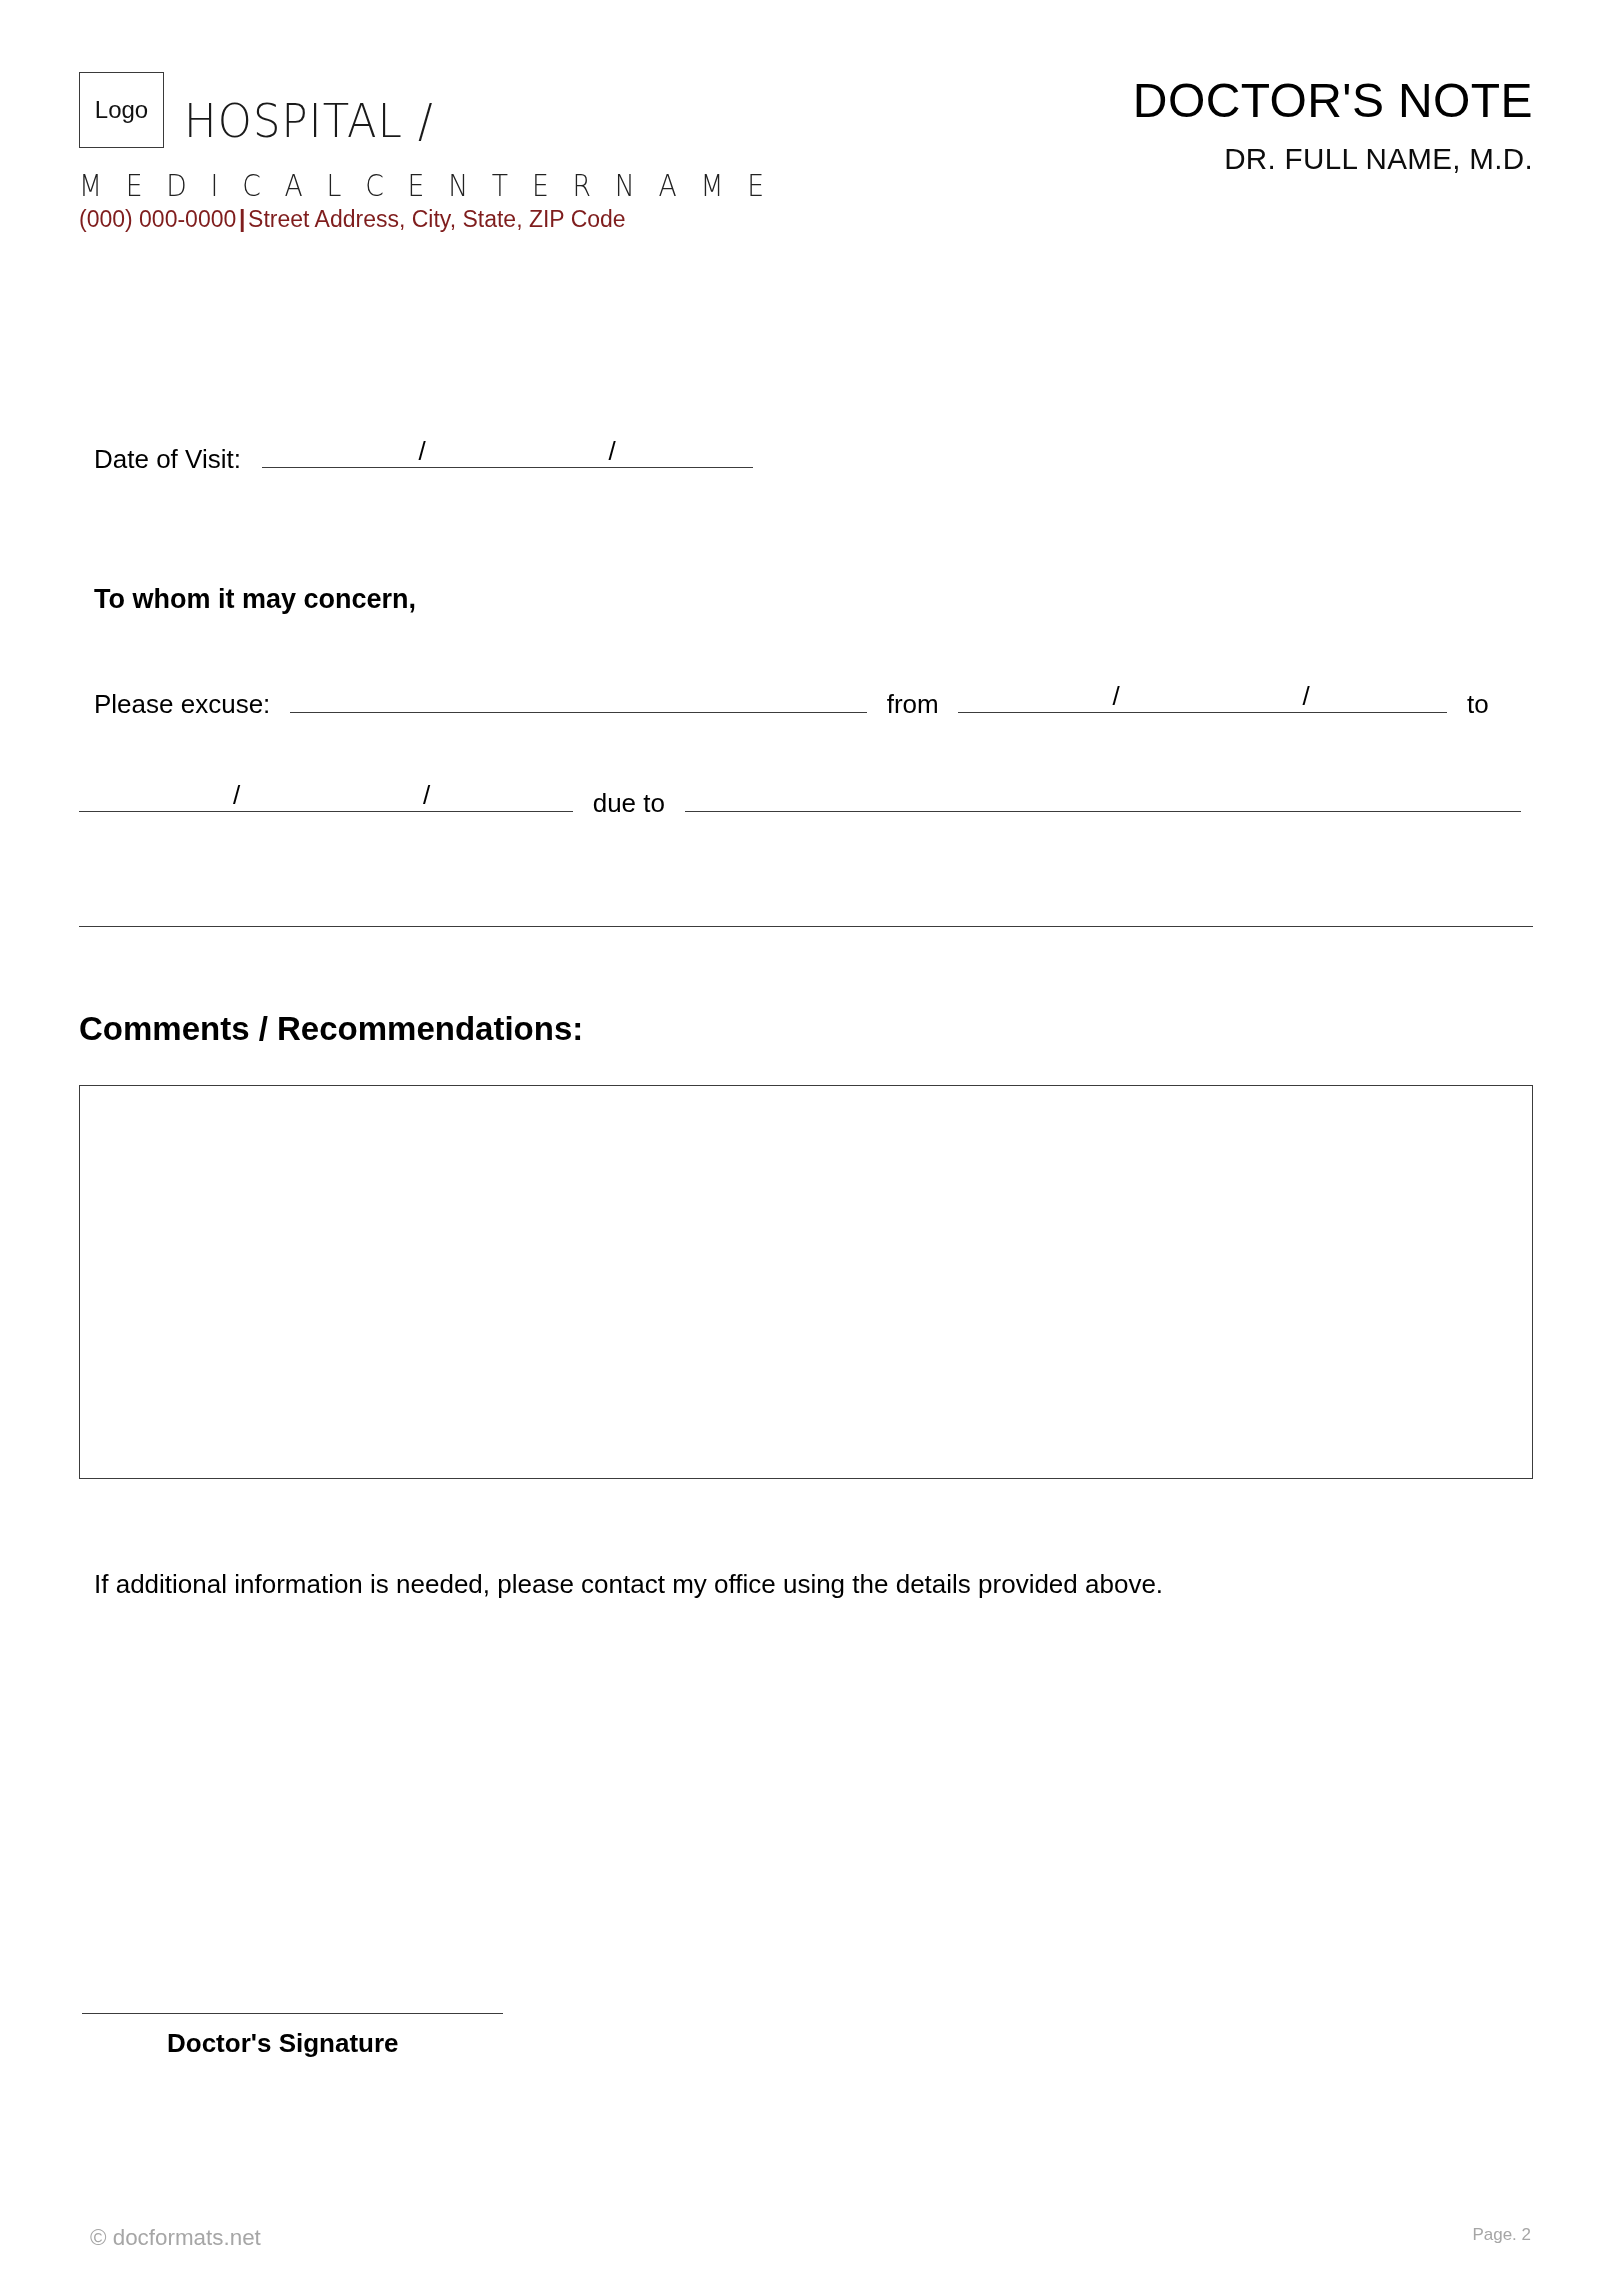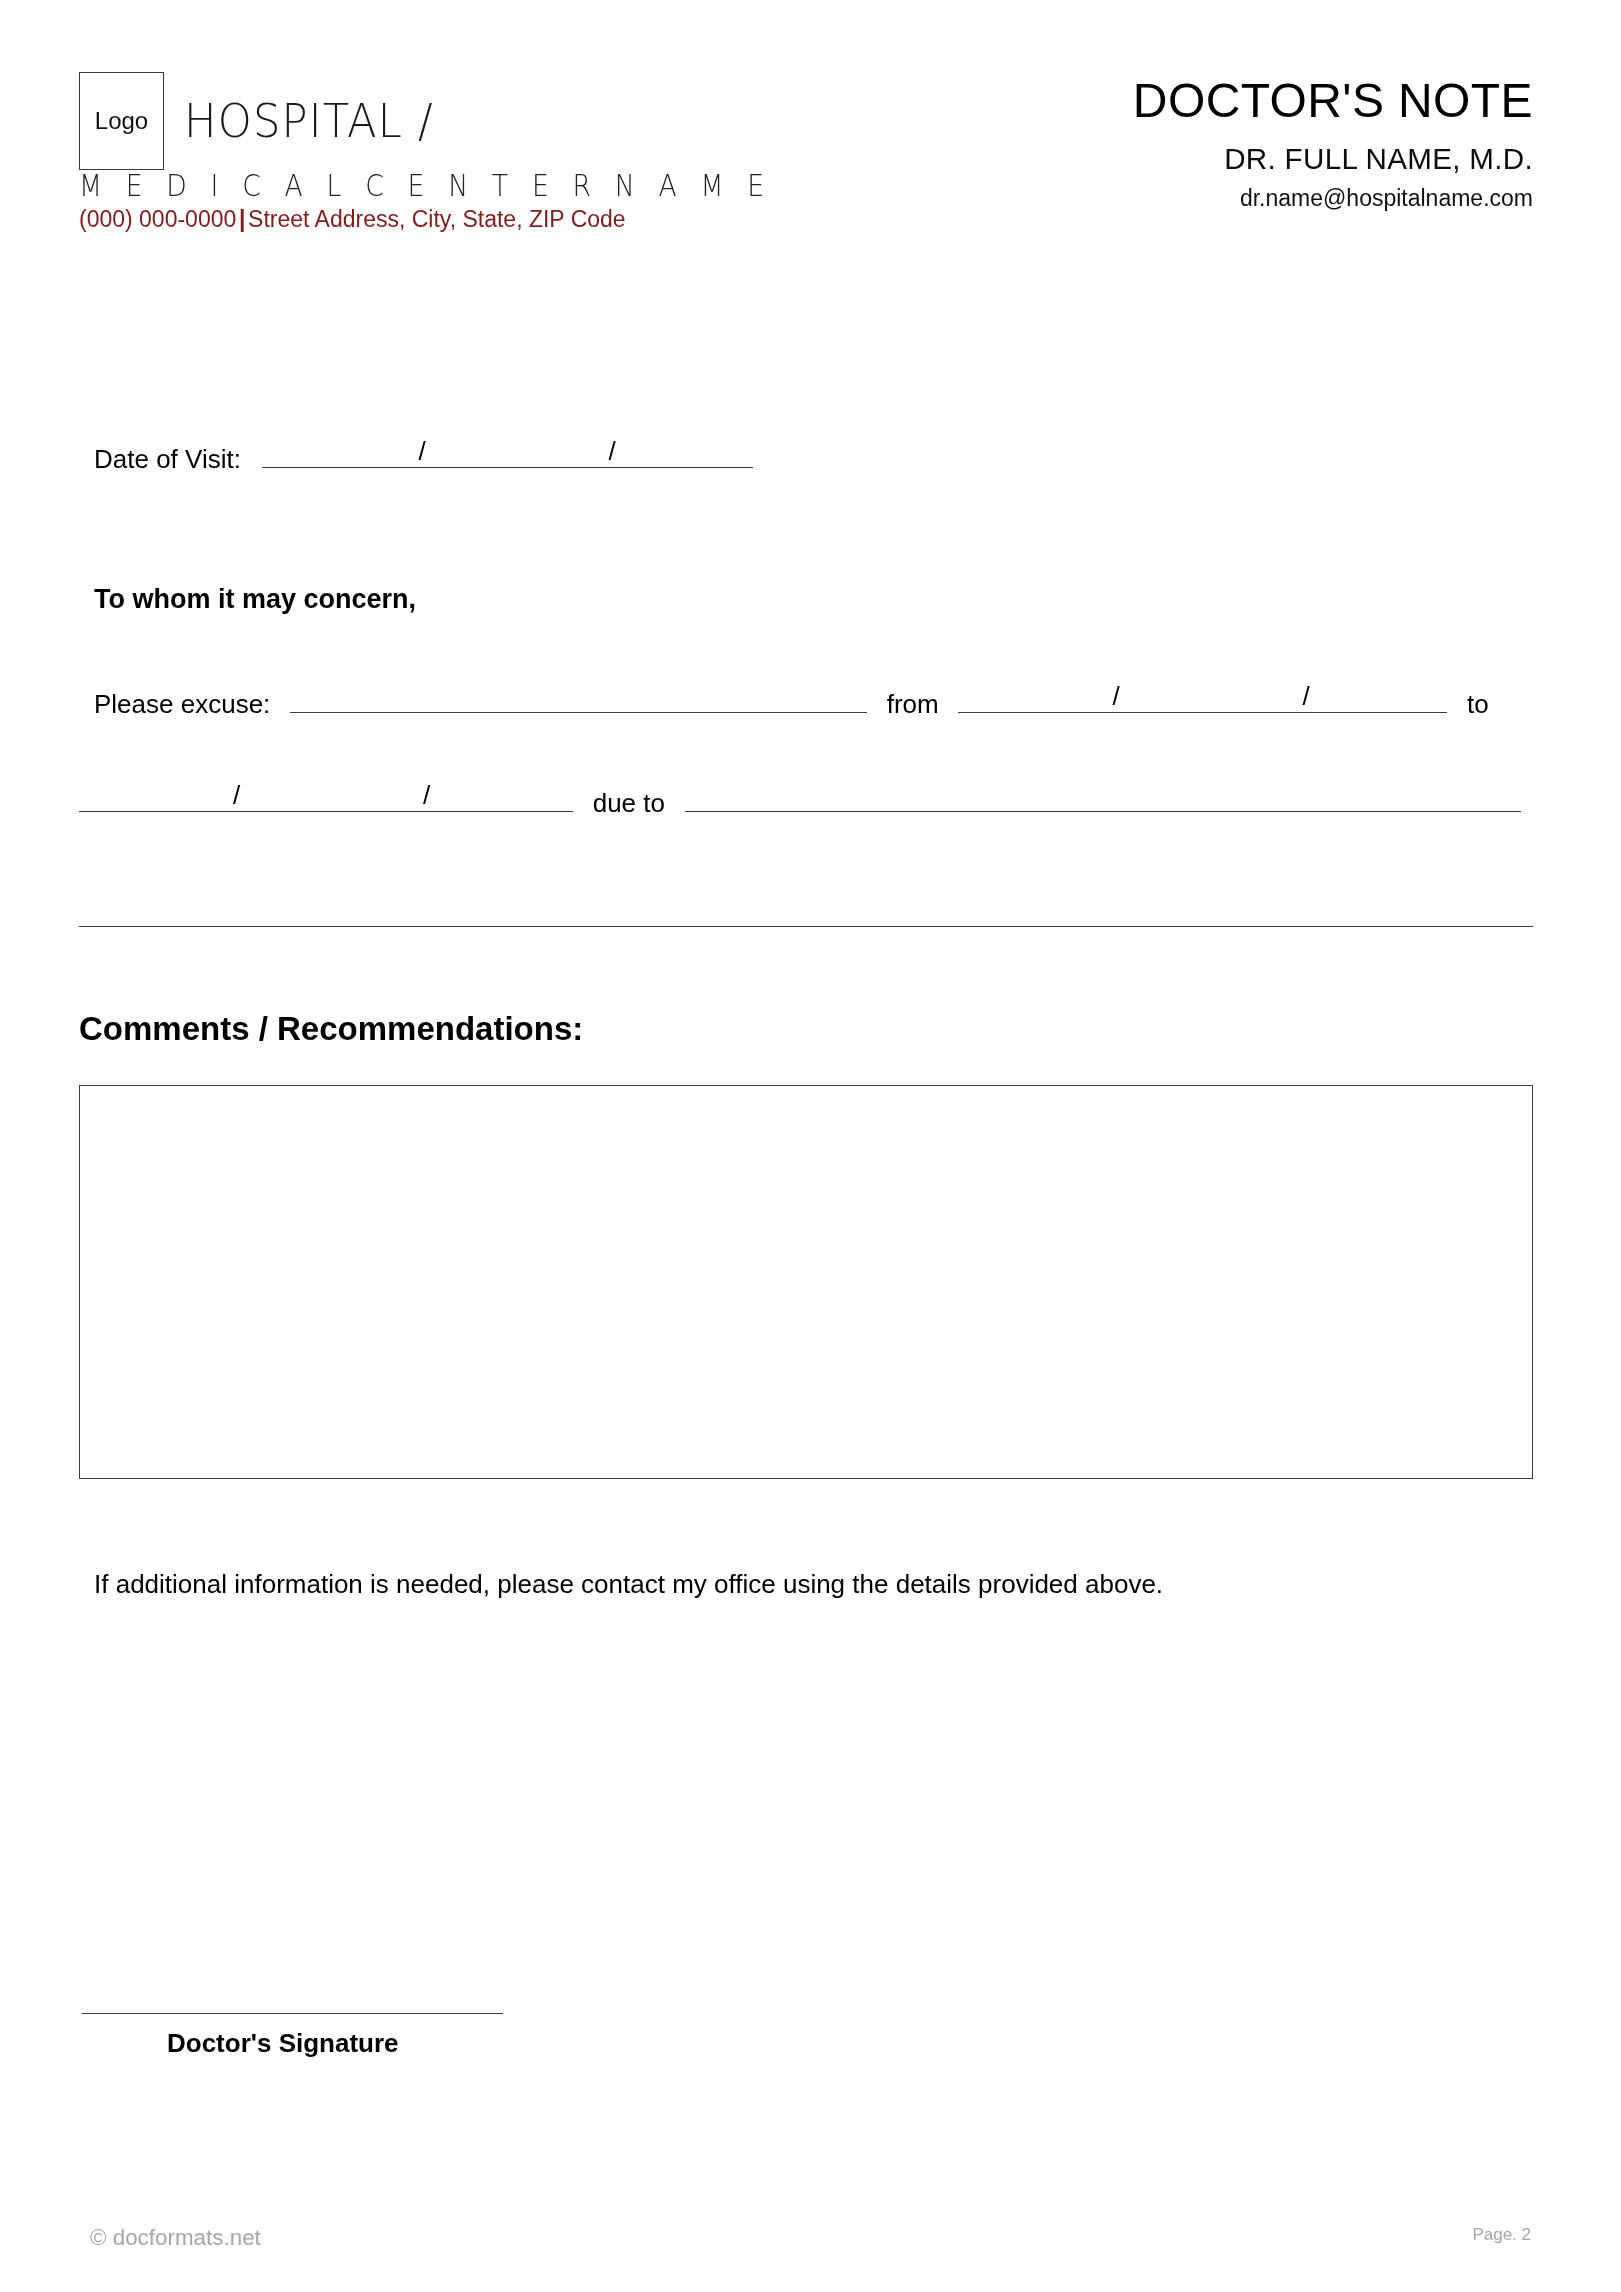--- a/index.html
+++ b/index.html
@@ -38,21 +38,21 @@
     top: 0;
     width: 806px;
   }
   .brand-row {
     display: flex;
     align-items: stretch;
     height: 90px;
   }
   .logo-box {
     width: 85px;
-    height: 98px;
+    height: 76px;
     border: 1.8px solid #3a3a3a;
     box-sizing: border-box;
     display: flex;
     align-items: center;
     justify-content: center;
     font-size: 24px;
     font-weight: 400;
     color: #111111;
     letter-spacing: 0px;
     font-family: "Liberation Sans", sans-serif;
@@ -248,21 +248,20 @@
       </div>
       <div class="brand-sub">M E D I C A L   C E N T E R   N A M E</div>
       <div class="brand-contact">
         <span>(000) 000-0000</span><span class="sep">|</span><span>Street Address, City, State, ZIP Code</span>
       </div>
     </div>
 
     <div class="header-right">
       <div class="doc-title">DOCTOR'S NOTE</div>
       <div class="doctor-name">DR. FULL NAME, M.D.</div>
-      <div class="doctor-email">dr.name@hospitalname.com</div>
     </div>
   </div>
 
   <div class="field-row" style="left:94px; top:437px;">
     <span class="label-text">Date of Visit:</span>
     <span class="blank" style="width:491px; margin-left:21.5px;">
       <span class="slash" style="left:156px;">/</span>
       <span class="slash" style="left:346px;">/</span>
     </span>
   </div>

